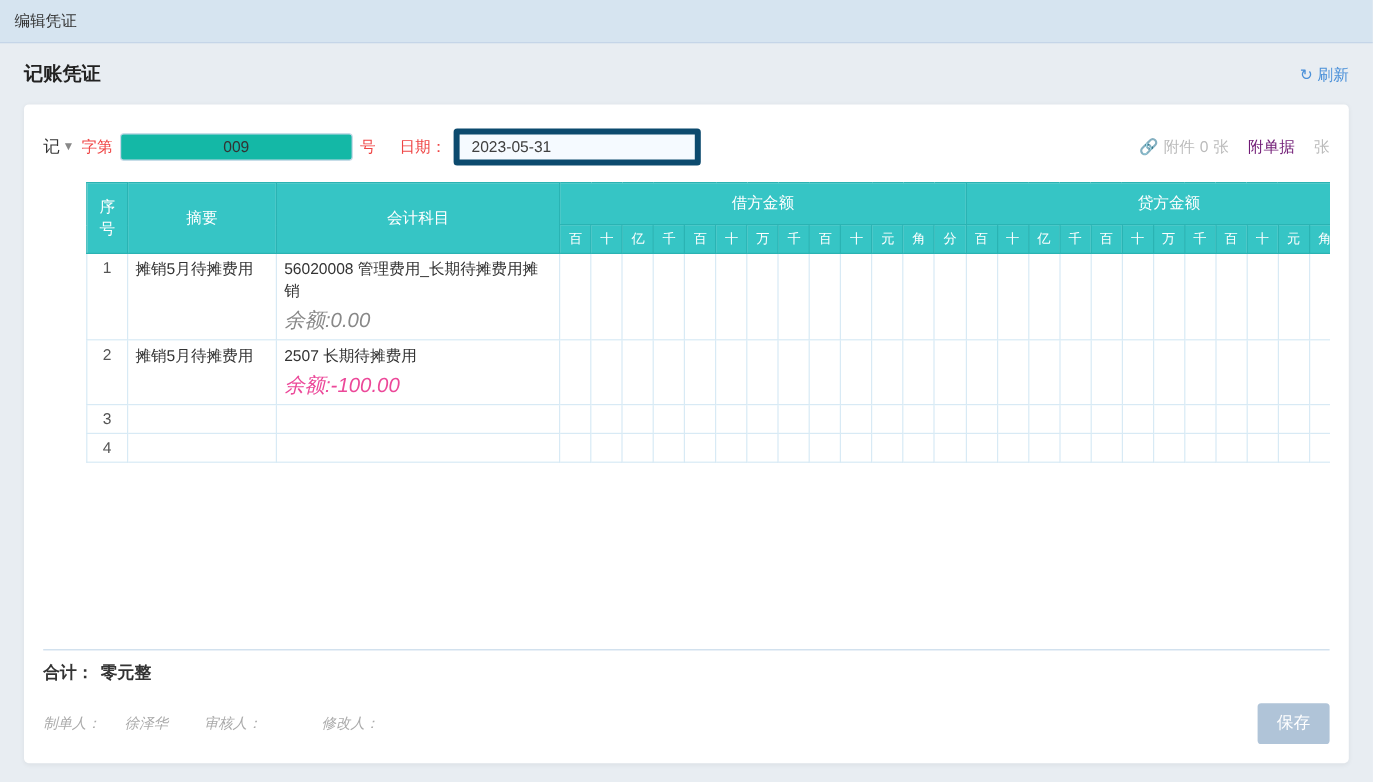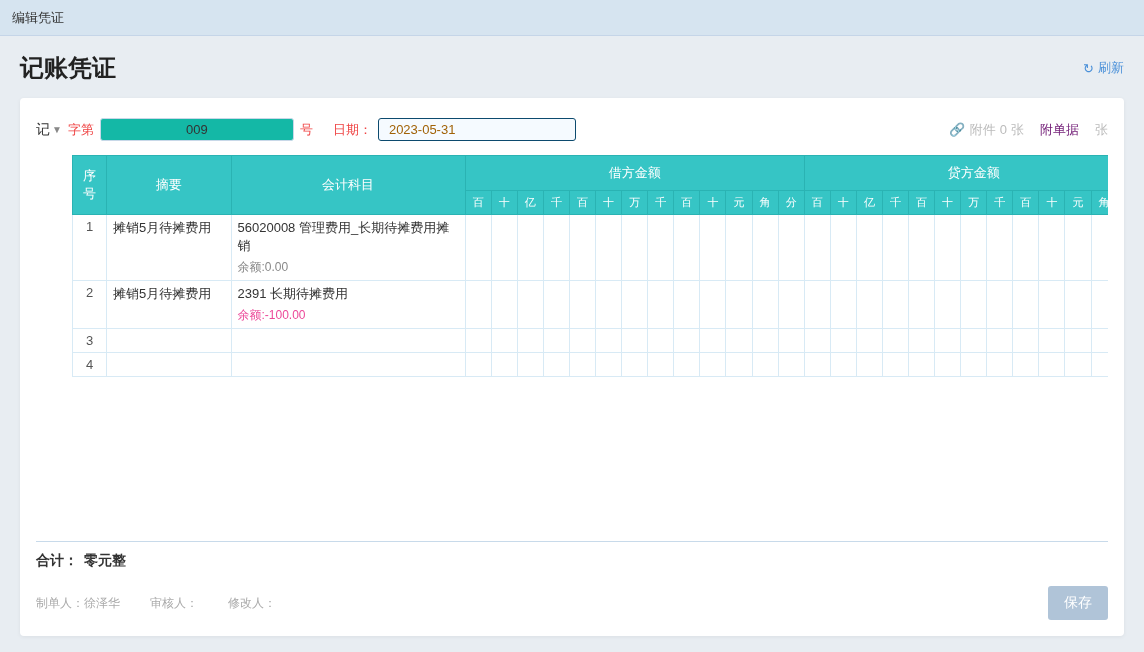--- a/index.html
+++ b/index.html
@@ -37,21 +37,21 @@
       display: flex;
       flex-direction: column;
     }
     .page-header {
       display: flex;
       justify-content: space-between;
       align-items: center;
       margin-bottom: 14px;
     }
     .page-title {
-      font-size: 24px;
+      font-size: 16px;
       font-weight: bold;
       color: #222;
     }
     .refresh-btn {
       display: flex;
       align-items: center;
       gap: 4px;
       color: #4a90d9;
       cursor: pointer;
       font-size: 13px;
@@ -101,25 +101,25 @@
       border: 1px solid #c8d8e8;
       border-radius: 3px;
       padding: 3px 8px;
       font-size: 13px;
       color: #333;
       background: #14b8a6;
       min-width: 60px;
       text-align: center;
     }
     .date-input {
-      border: 1px solid #0c4a6e;
+      border: 5px solid #0c4a6e;
       border-radius: 3px;
       padding: 3px 10px;
       font-size: 13px;
-      color: #a16207;
+      color: #404040;
       background: #f5faff;
       min-width: 120px;
     }
     .right-controls {
       margin-left: auto;
       display: flex;
       align-items: center;
       gap: 16px;
       color: #aaa;
       font-size: 13px;
@@ -189,22 +189,23 @@
       text-align: center;
       font-size: 11px;
       border: 1px solid #d8eaf5;
     }
     .subject-code {
       color: #333;
       font-weight: 500;
     }
     .balance-hint {
       color: #888;
-      font-size: 12px;
+      font-size: 17px;
       margin-top: 4px;
+      font-style: italic;
     }
     .balance-hint.negative {
       color: #ec4899;
     }
     .total-row {
       border-top: 1px solid #c8daea;
       padding: 10px 0 6px;
       font-size: 14px;
       color: #333;
       display: flex;
@@ -217,21 +218,22 @@
       display: flex;
       align-items: center;
       gap: 30px;
       margin-top: 10px;
       color: #aaa;
       font-size: 12px;
     }
     .footer-item {
       display: flex;
       align-items: center;
-      gap: 0;
+      gap: 20px;
+      font-style: italic;
     }
     .save-btn {
       margin-left: auto;
       background: #b0c4d8;
       color: #fff;
       border: none;
       border-radius: 3px;
       padding: 8px 16px;
       font-size: 14px;
       cursor: pointer;
@@ -360,21 +362,21 @@
                 <td class="amount-col"></td>
                 <td class="amount-col"></td>
                 <td class="amount-col"></td>
                 <td class="amount-col"></td>
                 <td class="amount-col"></td>
                 <td class="amount-col"></td>
               </tr>
               <tr>
                 <td class="num-col">2</td>
                 <td class="summary-col">摊销5月待摊费用</td>
-                <td class="subject-col"><span class="subject-code">2391 长期待摊费用</span><div class="balance-hint negative">余额:-100.00</div></td>
+                <td class="subject-col"><span class="subject-code">2507 长期待摊费用</span><div class="balance-hint negative">余额:-100.00</div></td>
                 <td class="amount-col"></td>
                 <td class="amount-col"></td>
                 <td class="amount-col"></td>
                 <td class="amount-col"></td>
                 <td class="amount-col"></td>
                 <td class="amount-col"></td>
                 <td class="amount-col"></td>
                 <td class="amount-col"></td>
                 <td class="amount-col"></td>
                 <td class="amount-col"></td>

